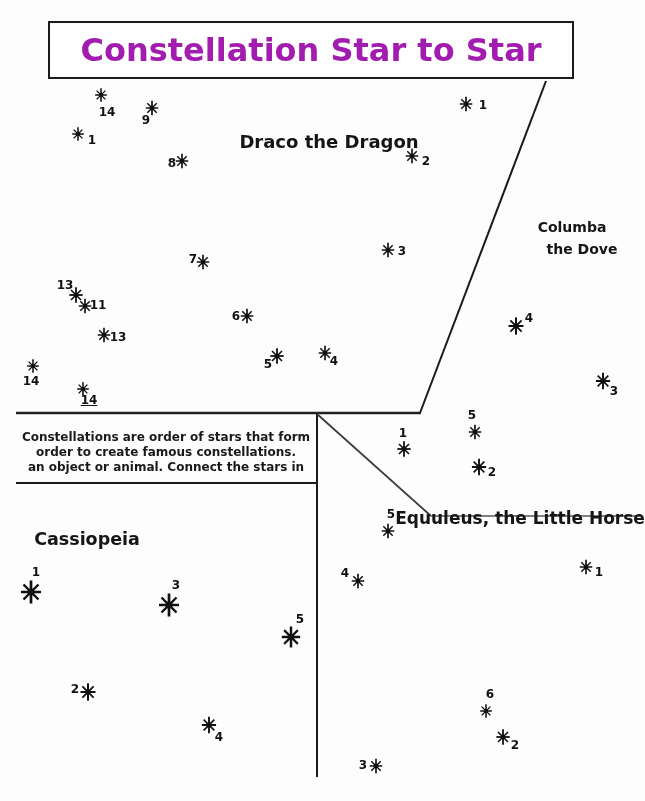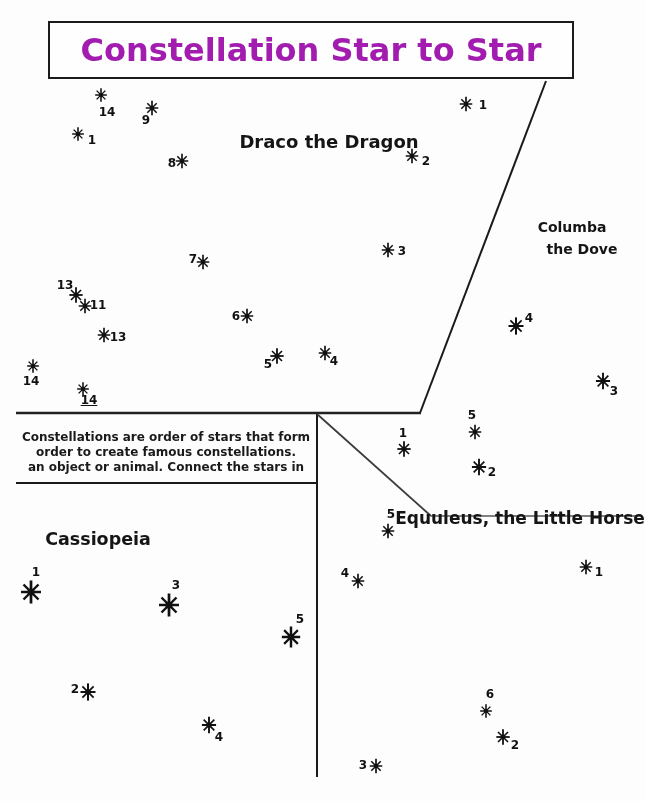--- a/index.html
+++ b/index.html
@@ -21,21 +21,21 @@
     font-size:32px;font-weight:bold;letter-spacing:0px;color:#a21caf;
     white-space:nowrap;
   }
   .const-label{
     position:absolute;transform:translate(-50%,-50%);
     font-weight:bold;color:#151515;white-space:nowrap;
   }
   #draco-label{left:297px;top:141px;font-size:18px;margin-left:32px;}
   #columba-label-line1{left:572px;top:227px;font-size:14px;}
   #columba-label-line2{left:582px;top:249px;font-size:14px;}
-  #cassiopeia-label{left:98px;top:539px;font-size:17.5px;}
+  #cassiopeia-label{left:87px;top:539px;font-size:17.5px;}
   #equuleus-label{left:520px;top:518px;font-size:17px;}
   #info-text{
     position:absolute;left:17px;top:424px;width:298px;height:56px;
     display:flex;flex-direction:column;align-items:center;justify-content:center;
     font-size:12px;font-weight:bold;line-height:15px;color:#1a1a1a;
     text-align:center;
   }
   .star{
     position:absolute;transform:translate(-50%,-50%);
     line-height:0;

